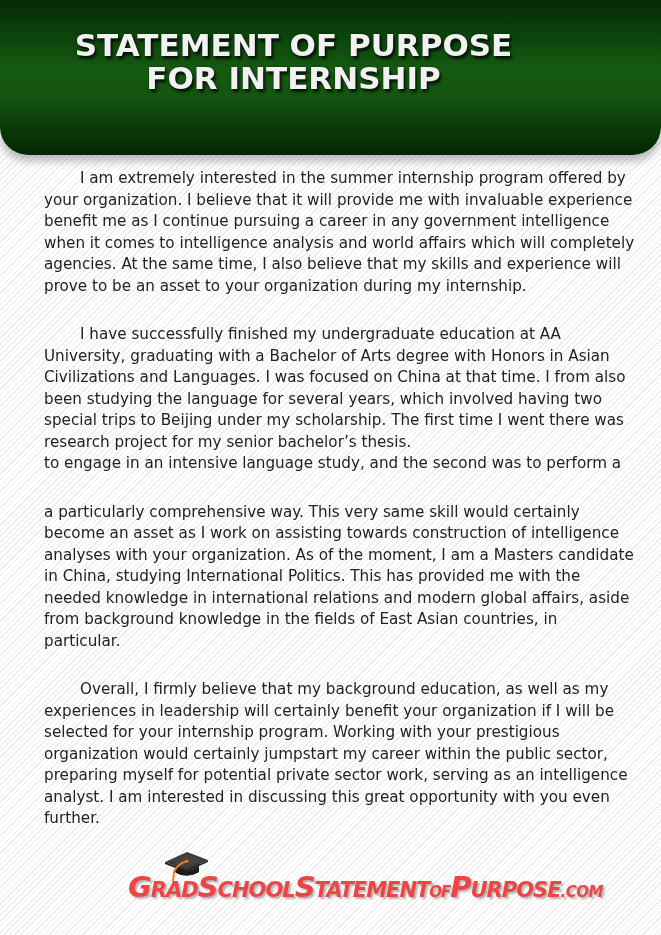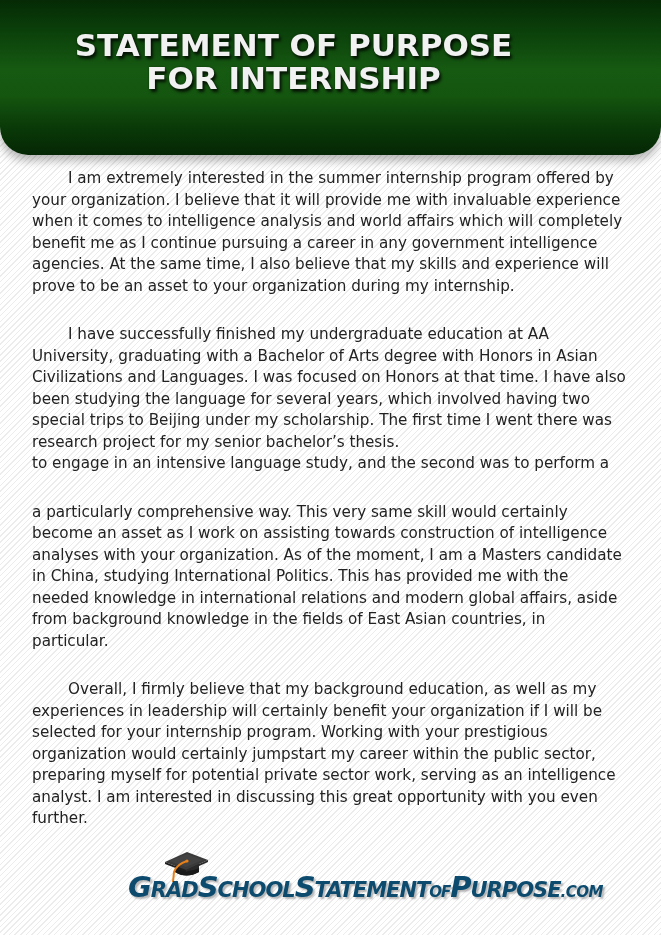--- a/index.html
+++ b/index.html
@@ -59,21 +59,21 @@
     position: absolute;
     left: 27px;
     top: 168px;
     width: 610px;
     color: #222222;
     font-family: "DejaVu Sans", sans-serif;
     font-size: 15.2px;
     line-height: 21.5px;
   }
   .para {
-    margin: 0 0 27px 5px;
+    margin: 0 0 27px 17px;
   }
   .line {
     display: block;
     white-space: nowrap;
   }
   .line.first {
     padding-left: 36px;
   }
 
   .logo {
@@ -88,21 +88,21 @@
     left: 35px;
     top: 2px;
     width: 46px;
     height: 32px;
   }
   .logo-text {
     position: absolute;
     left: 0;
     top: 22px;
     white-space: nowrap;
-    color: #0c4a6e;
+    color: #ef4444;
     font-family: "DejaVu Sans", sans-serif;
     font-weight: bold;
     font-style: italic;
     letter-spacing: -1px;
     text-shadow: 2px 2px 2px rgba(120,120,120,0.55);
   }
   .logo-text .big { font-size: 29px; }
   .logo-text .small { font-size: 21px; }
   .logo-text .tiny { font-size: 15px; }
   .logo-text .com { font-size: 15px; letter-spacing: -0.5px; }
@@ -112,29 +112,29 @@
 
 <div class="header">
   <div class="title line1">STATEMENT OF PURPOSE</div>
   <div class="title line2">FOR INTERNSHIP</div>
 </div>
 
 <div class="content">
   <p class="para">
     <span class="line first">I am extremely interested in the summer internship program offered by</span>
     <span class="line">your organization. I believe that it will provide me with invaluable experience</span>
+    <span class="line">benefit me as I continue pursuing a career in any government intelligence</span>
     <span class="line">when it comes to intelligence analysis and world affairs which will completely</span>
-    <span class="line">benefit me as I continue pursuing a career in any government intelligence</span>
     <span class="line">agencies. At the same time, I also believe that my skills and experience will</span>
     <span class="line">prove to be an asset to your organization during my internship.</span>
   </p>
   <p class="para">
     <span class="line first">I have successfully finished my undergraduate education at AA</span>
     <span class="line">University, graduating with a Bachelor of Arts degree with Honors in Asian</span>
-    <span class="line">Civilizations and Languages. I was focused on Honors at that time. I have also</span>
+    <span class="line">Civilizations and Languages. I was focused on China at that time. I from also</span>
     <span class="line">been studying the language for several years, which involved having two</span>
     <span class="line">special trips to Beijing under my scholarship. The first time I went there was</span>
     <span class="line">research project for my senior bachelor’s thesis.</span>
     <span class="line">to engage in an intensive language study, and the second was to perform a</span>
   </p>
   <p class="para">
     <span class="line">a particularly comprehensive way. This very same skill would certainly</span>
     <span class="line">become an asset as I work on assisting towards construction of intelligence</span>
     <span class="line">analyses with your organization. As of the moment, I am a Masters candidate</span>
     <span class="line">in China, studying International Politics. This has provided me with the</span>

